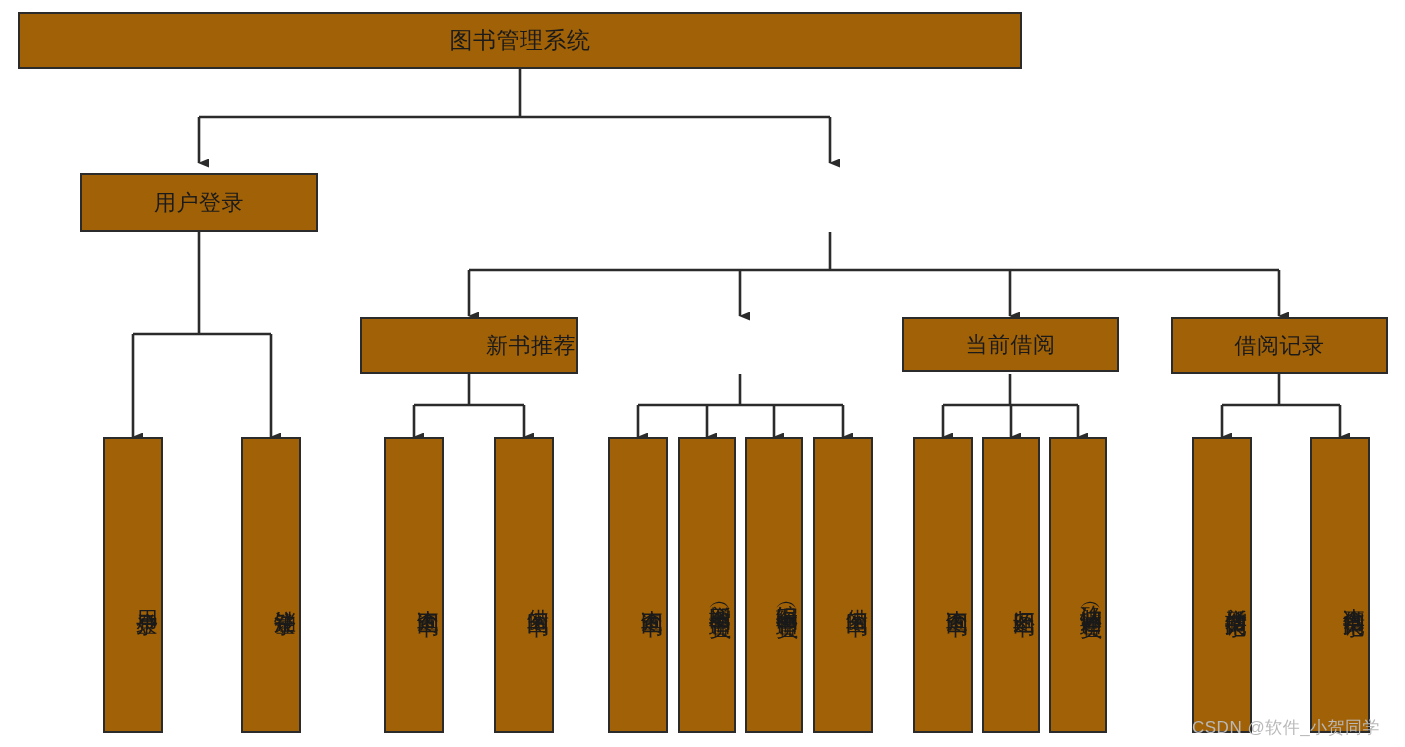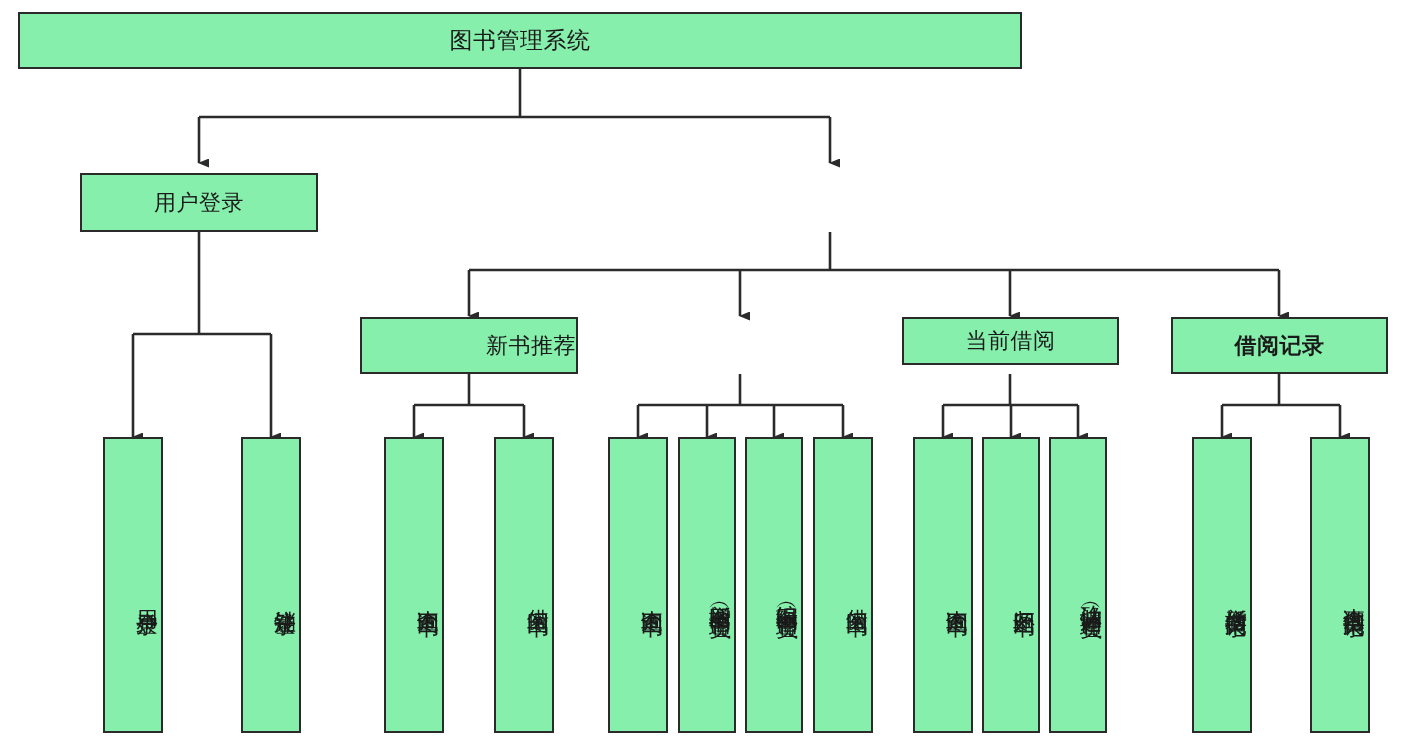--- a/index.html
+++ b/index.html
@@ -17,21 +17,21 @@
   svg#wires{
     position:absolute;
     left:0;top:0;
     width:1405px;height:747px;
     pointer-events:none;
   }
   .node{
     position:absolute;
     box-sizing:border-box;
     border:2.5px solid #2b2b2b;
-    background:#86efac;
+    background:#a16207;
     display:flex;
     align-items:center;
     justify-content:center;
     text-align:center;
     color:#1a1a1a;
     line-height:1.25;
   }
   .node.h{
     font-size:22px;
     letter-spacing:0.5px;
@@ -123,25 +123,25 @@
   <div class="node h" style="left:80px;top:173px;width:238px;height:59px;">
     <span>用户登录</span>
   </div>
 
 
   <div class="node h" style="left:360px;top:317px;width:218px;height:57px;justify-content:flex-end;">
     <span>新书推荐</span>
   </div>
 
 
-  <div class="node h" style="left:902px;top:317px;width:217px;height:48px;">
+  <div class="node h" style="left:902px;top:317px;width:217px;height:55px;">
     <span>当前借阅</span>
   </div>
 
-  <div class="node h" style="left:1171px;top:317px;width:217px;height:57px;font-weight:bold;">
+  <div class="node h" style="left:1171px;top:317px;width:217px;height:57px;">
     <span>借阅记录</span>
   </div>
 
   <div class="node v" style="left:103px;top:437px;width:60px;height:296px;">
     <span>用户登录</span>
   </div>
 
   <div class="node v" style="left:241px;top:437px;width:60px;height:296px;">
     <span>注销登录</span>
   </div>
@@ -183,14 +183,15 @@
   </div>
 
   <div class="node v" style="left:1192px;top:437px;width:60px;height:296px;">
     <span>新增借阅记录</span>
   </div>
 
   <div class="node v" style="left:1310px;top:437px;width:60px;height:296px;">
     <span>查询借阅记录</span>
   </div>
 
+  <div class="watermark" style="left:1192px;top:716px;">CSDN @软件_小贺同学</div>
 
 </div>
 
 </body></html>

